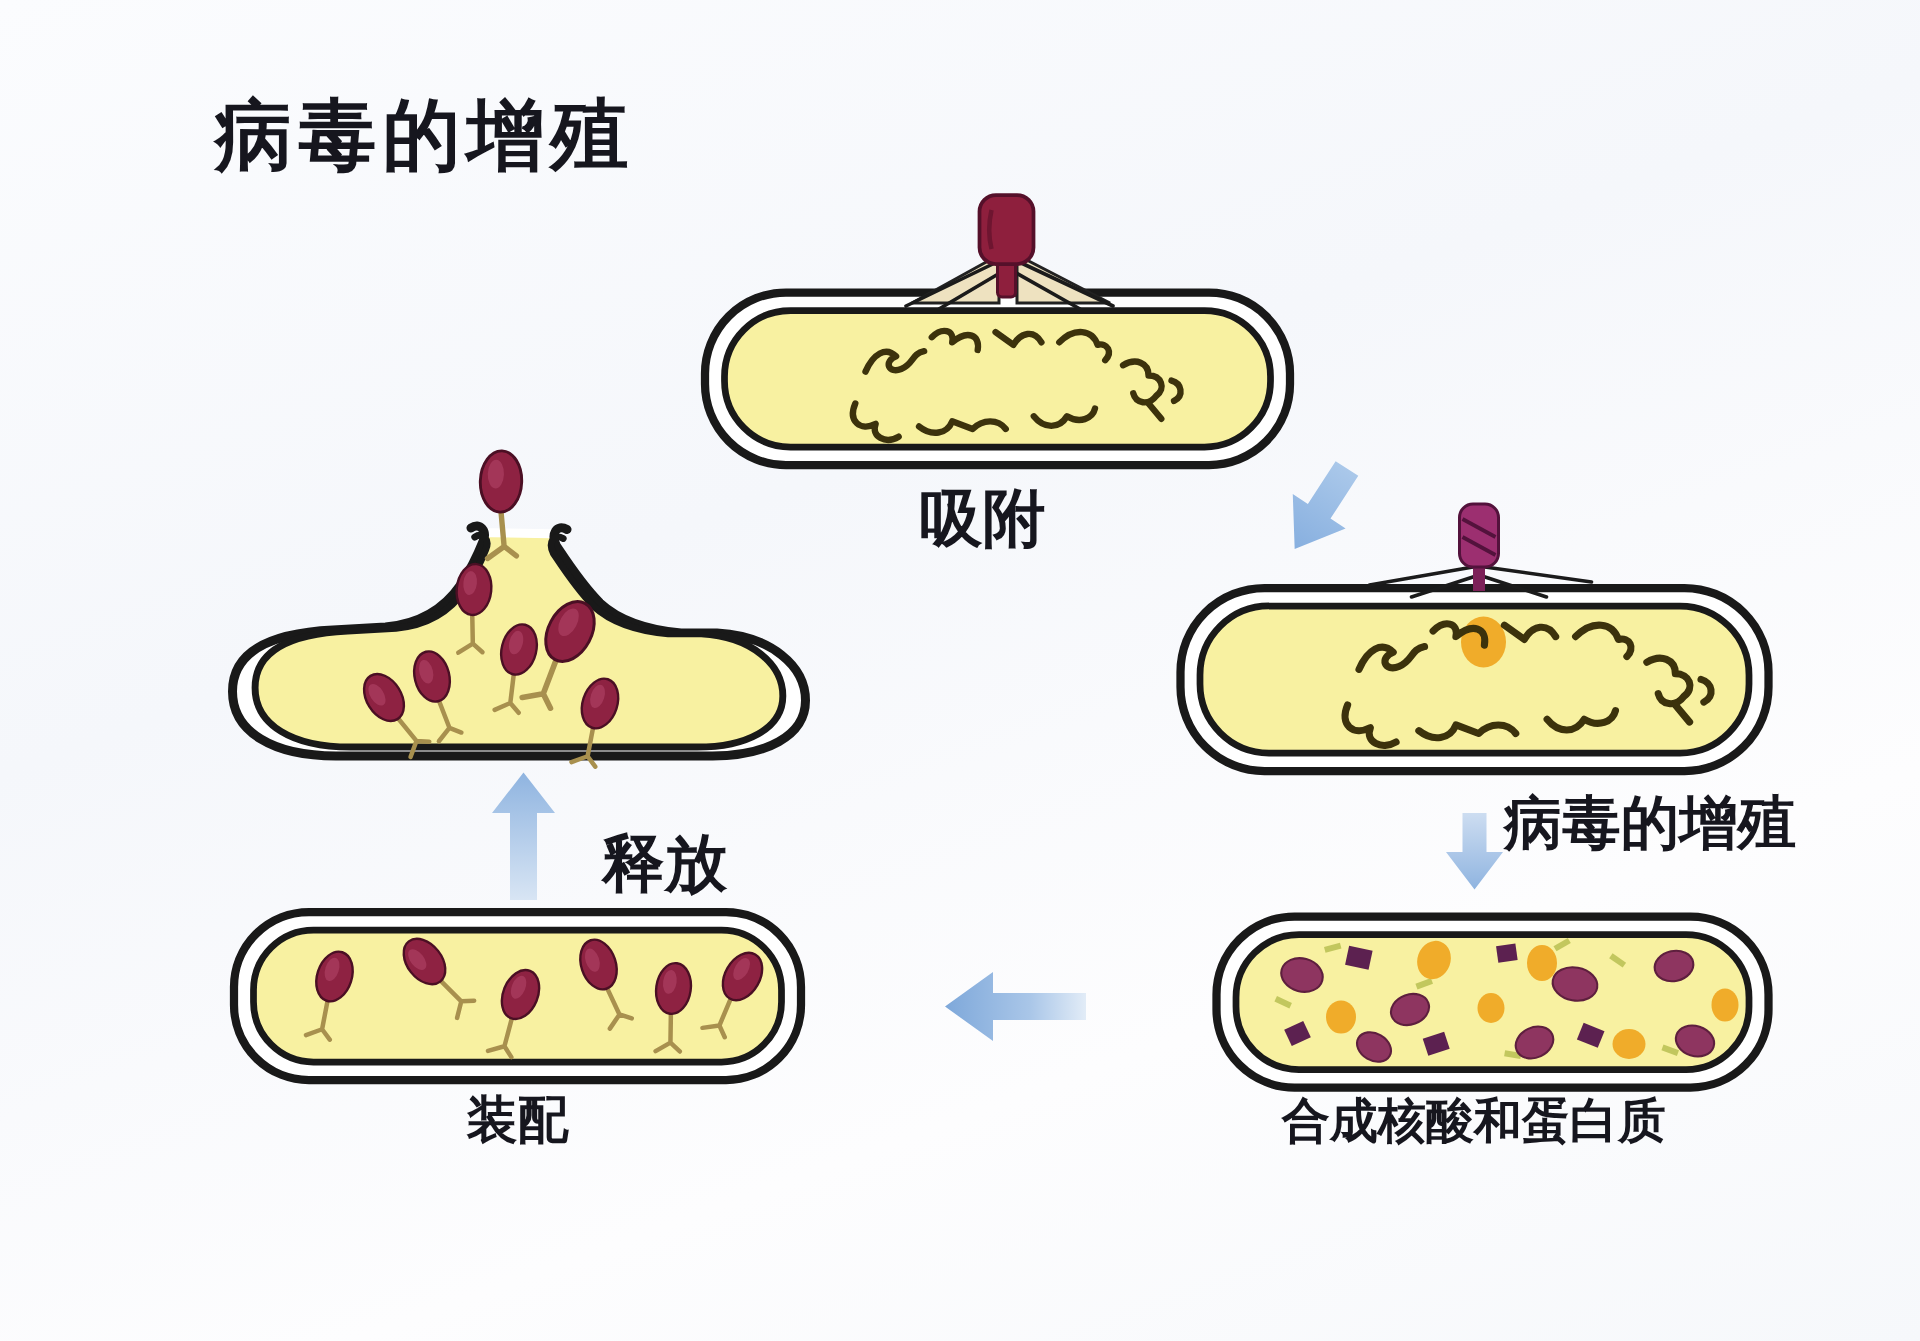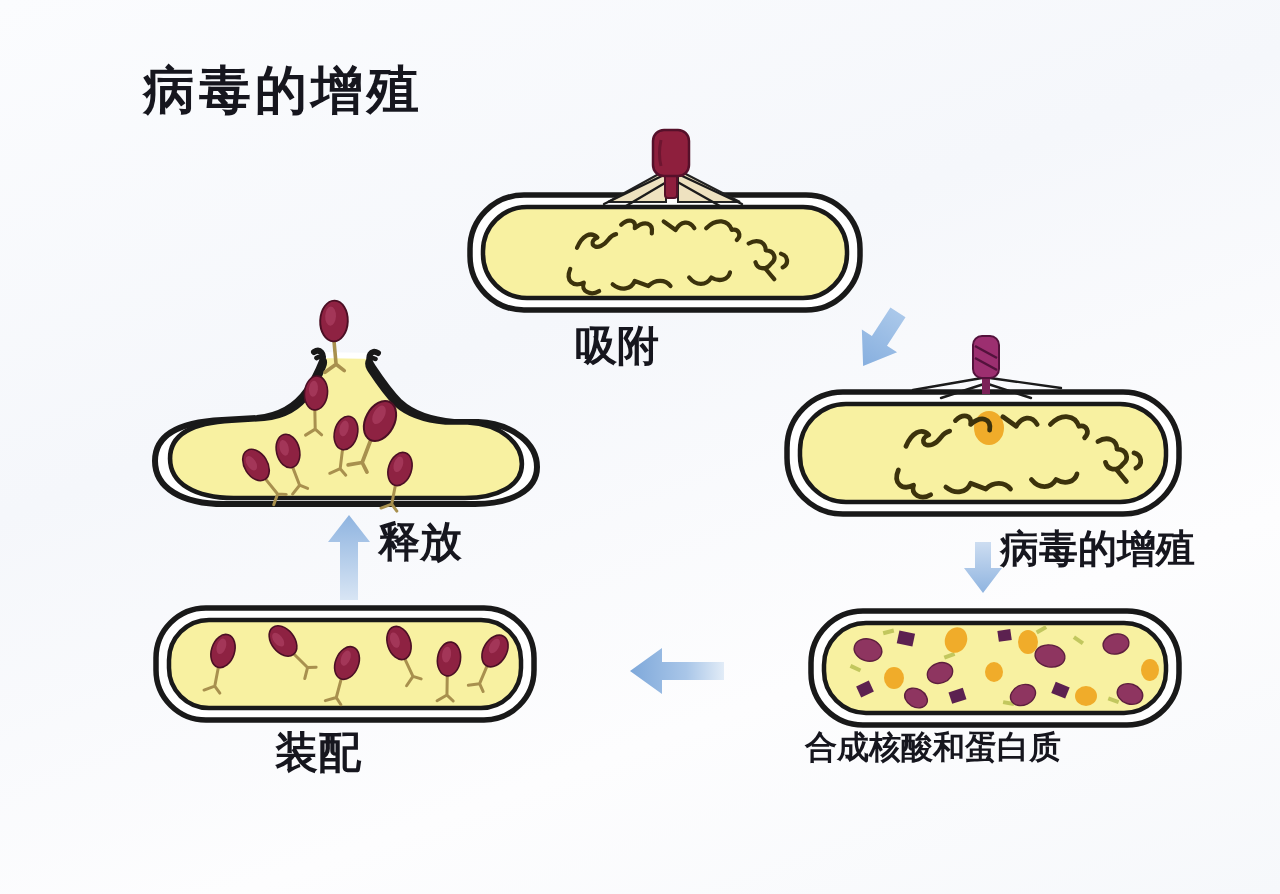--- a/index.html
+++ b/index.html
@@ -8,21 +8,21 @@
     background:linear-gradient(160deg,#fbfcfe 0%,#f5f7fb 38%,#fdfdfe 72%,#f6f8fb 100%);
     font-family:"DejaVu Sans","Liberation Sans",sans-serif;
   }
   .abs{position:absolute;}
   .title{
     position:absolute;left:143px;top:56px;
     font-size:52px;font-weight:800;color:var(--label-text,#16161e);
     letter-spacing:4px;
   }
   .stage-label{
-    position:absolute;
+    position:absolute;text-align:center;
     font-weight:700;color:var(--label-text,#16161e);
   }
   
   .o-cell{fill:#ffffff;stroke:var(--outline,#191919);}
   .i-cell{fill:var(--cell-fill,#f8f1a1);stroke:var(--outline,#191919);}
   .sq path{stroke:var(--dna-squiggle,#3c320c);fill:none;stroke-width:5;stroke-linecap:round;stroke-linejoin:round;}
   .ph-head{fill:var(--phage-head,#8e2242);stroke:#4b0f24;stroke-width:1.6;}
   .ph-hl{fill:var(--phage-head-light,#b5476b);opacity:.55;}
   .ph-tail{stroke:var(--tail-tan,#a8904e);stroke-width:3;fill:none;stroke-linecap:round;}
   .legs{stroke:#1b1b1b;stroke-width:2.4;fill:none;stroke-linecap:round;}
@@ -156,26 +156,26 @@
   <svg class="abs" style="left:143px;top:593px" width="404" height="140" viewBox="0 0 404 140">
     <rect class="o-cell" x="13" y="15" width="378" height="112" rx="50" stroke-width="5.5"></rect>
     <rect class="i-cell" x="26" y="27" width="352" height="88" rx="40" stroke-width="4.5"></rect>
     <use href="#phage" transform="translate(80,58) rotate(18)"></use>
     <use href="#phage" transform="translate(140,48) rotate(-38)"></use>
     <use href="#phage" transform="translate(204,70) rotate(22)"></use>
     <use href="#phage" transform="translate(256,50) rotate(-18)"></use>
     <use href="#phage" transform="translate(306,66) rotate(8)"></use>
     <use href="#phage" transform="translate(352,58) rotate(30)"></use>
   </svg>
-  <div class="stage-label" style="left:275px;top:724px;width:140px;font-size:43px">装配</div>
+  <div class="stage-label" style="left:275px;top:724px;width:140px;font-size:34px">装配</div>
 
   <svg class="abs" style="left:324px;top:512px" width="50" height="90" viewBox="0 0 50 90">
     <polygon points="16,88 16,30 4,30 25,3 46,30 34,30 34,88" fill="url(#gradU)"></polygon>
   </svg>
-  <div class="stage-label" style="left:378px;top:514px;width:130px;font-size:42px">释放</div>
+  <div class="stage-label" style="left:378px;top:548px;width:130px;font-size:42px">释放</div>
 
   <svg class="abs" style="left:138px;top:293px" width="420" height="228" viewBox="0 0 420 228">
     <path class="o-cell" stroke-width="6" stroke-linecap="round" stroke-linejoin="round" d="M 240,60 C 233,56 229,63 233,71 C 241,83 250,97 262,109 C 275,121 294,127 316,129 L 340,129 C 376,131 399,151 399,174 C 399,198 372,211 337,211 L 86,211 C 44,211 17,195 17,168 C 17,141 43,129 84,127 L 119,125 C 141,123 158,113 169,97 C 175,88 180,78 184,68 C 187,61 182,55 176,59"></path>
     <path class="i-cell" stroke-width="5" stroke-linecap="round" stroke-linejoin="round" transform="translate(16.4,10.7) scale(0.921)" d="M 240,60 C 233,56 229,63 233,71 C 241,83 250,97 262,109 C 275,121 294,127 316,129 L 340,129 C 376,131 399,151 399,174 C 399,198 372,211 337,211 L 86,211 C 44,211 17,195 17,168 C 17,141 43,129 84,127 L 119,125 C 141,123 158,113 169,97 C 175,88 180,78 184,68 C 187,61 182,55 176,59"></path>
     <use href="#phage" transform="translate(178,100) rotate(6)"></use>
     <use href="#phage" transform="translate(208,140) rotate(14)"></use>
     <use href="#phage" transform="translate(150,158) rotate(-14)"></use>
     <use href="#phage" transform="translate(118,172) rotate(-32)"></use>
     <use href="#phage" transform="translate(242,128) rotate(28) scale(1.25)"></use>
     <use href="#phage" transform="translate(262,176) rotate(18)"></use>

